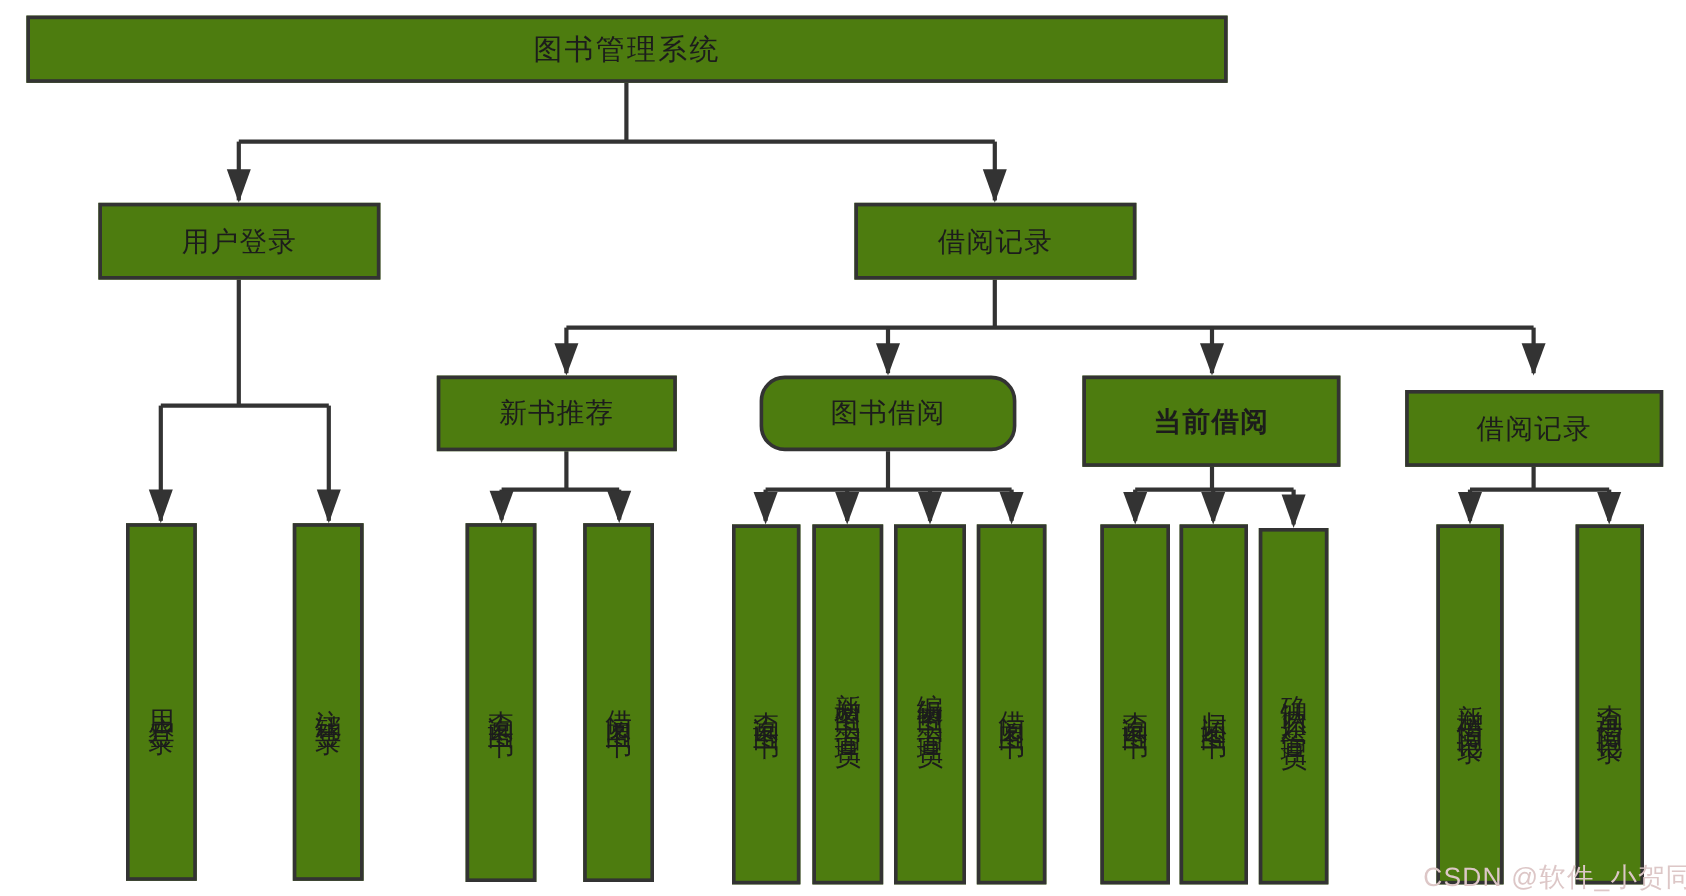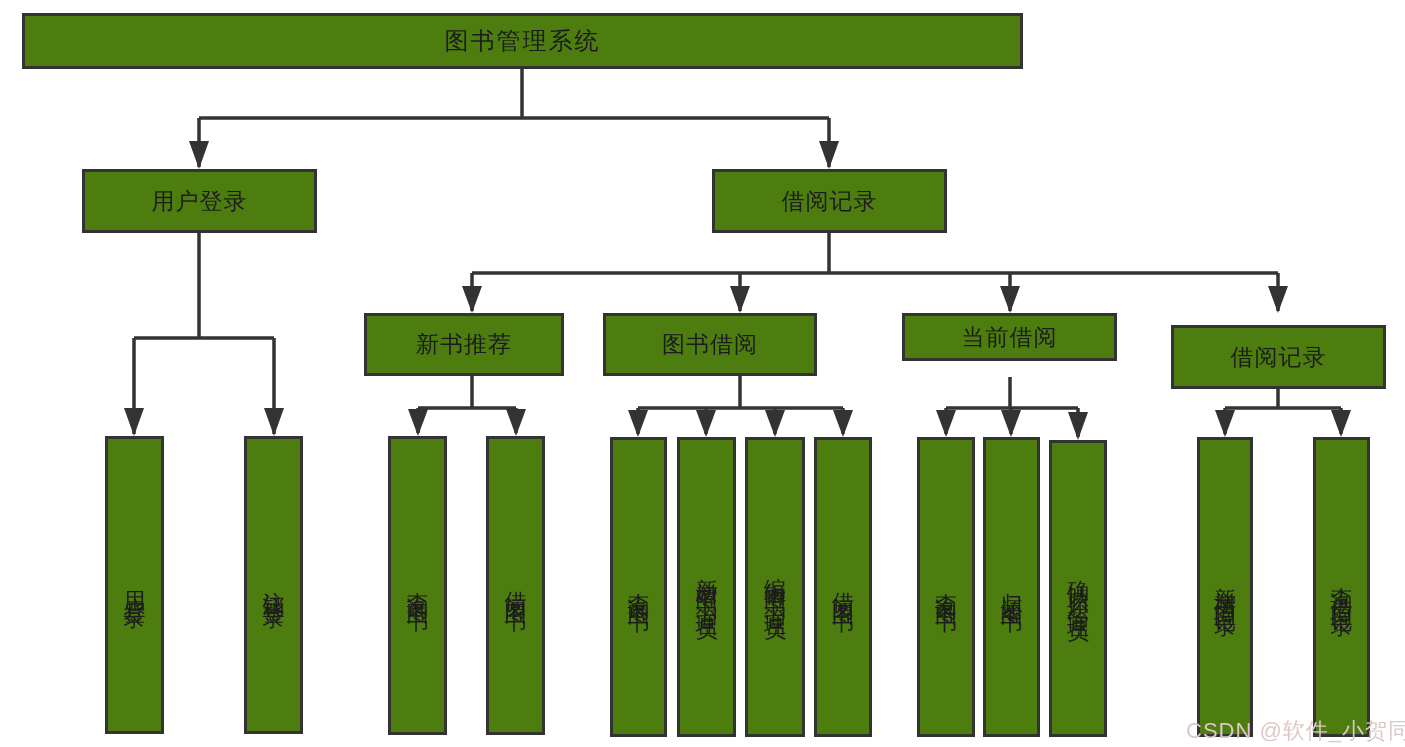--- a/index.html
+++ b/index.html
@@ -107,22 +107,22 @@
       <polygon points="1331,410 1351,410 1341,437" fill="#333333" stroke="none"></polygon>
     </g>
   </svg>
 
   <div class="node rootnode" style="left:22px;top:13px;width:1001px;height:56px;">图书管理系统</div>
 
   <div class="node hnode" style="left:82px;top:169px;width:235px;height:64px;">用户登录</div>
   <div class="node hnode" style="left:712px;top:169px;width:235px;height:64px;">借阅记录</div>
 
   <div class="node hnode" style="left:364px;top:313px;width:200px;height:63px;">新书推荐</div>
-  <div class="node hnode" style="left:603px;top:313px;width:214px;height:63px;">图书借阅</div>
-  <div class="node hnode" style="left:902px;top:313px;width:215px;height:48px;">当前借阅</div>
+  <div class="node hnode" style="left:633px;top:313px;width:214px;height:63px;border-radius:21px;">图书借阅</div>
+  <div class="node hnode" style="left:902px;top:313px;width:215px;height:76px;font-weight:bold;">当前借阅</div>
   <div class="node hnode" style="left:1171px;top:325px;width:215px;height:64px;">借阅记录</div>
 
   <div class="node vnode" style="left:105px;top:436px;width:59px;height:298px;">用户登录</div>
   <div class="node vnode" style="left:244px;top:436px;width:59px;height:298px;">注销登录</div>
 
   <div class="node vnode" style="left:388px;top:436px;width:59px;height:299px;">查询图书</div>
   <div class="node vnode" style="left:486px;top:436px;width:59px;height:299px;">借阅图书</div>
 
   <div class="node vnode" style="left:610px;top:437px;width:57px;height:300px;">查询图书</div>
   <div class="node vnode" style="left:677px;top:437px;width:59px;height:300px;">新增图书（管理员）</div>

